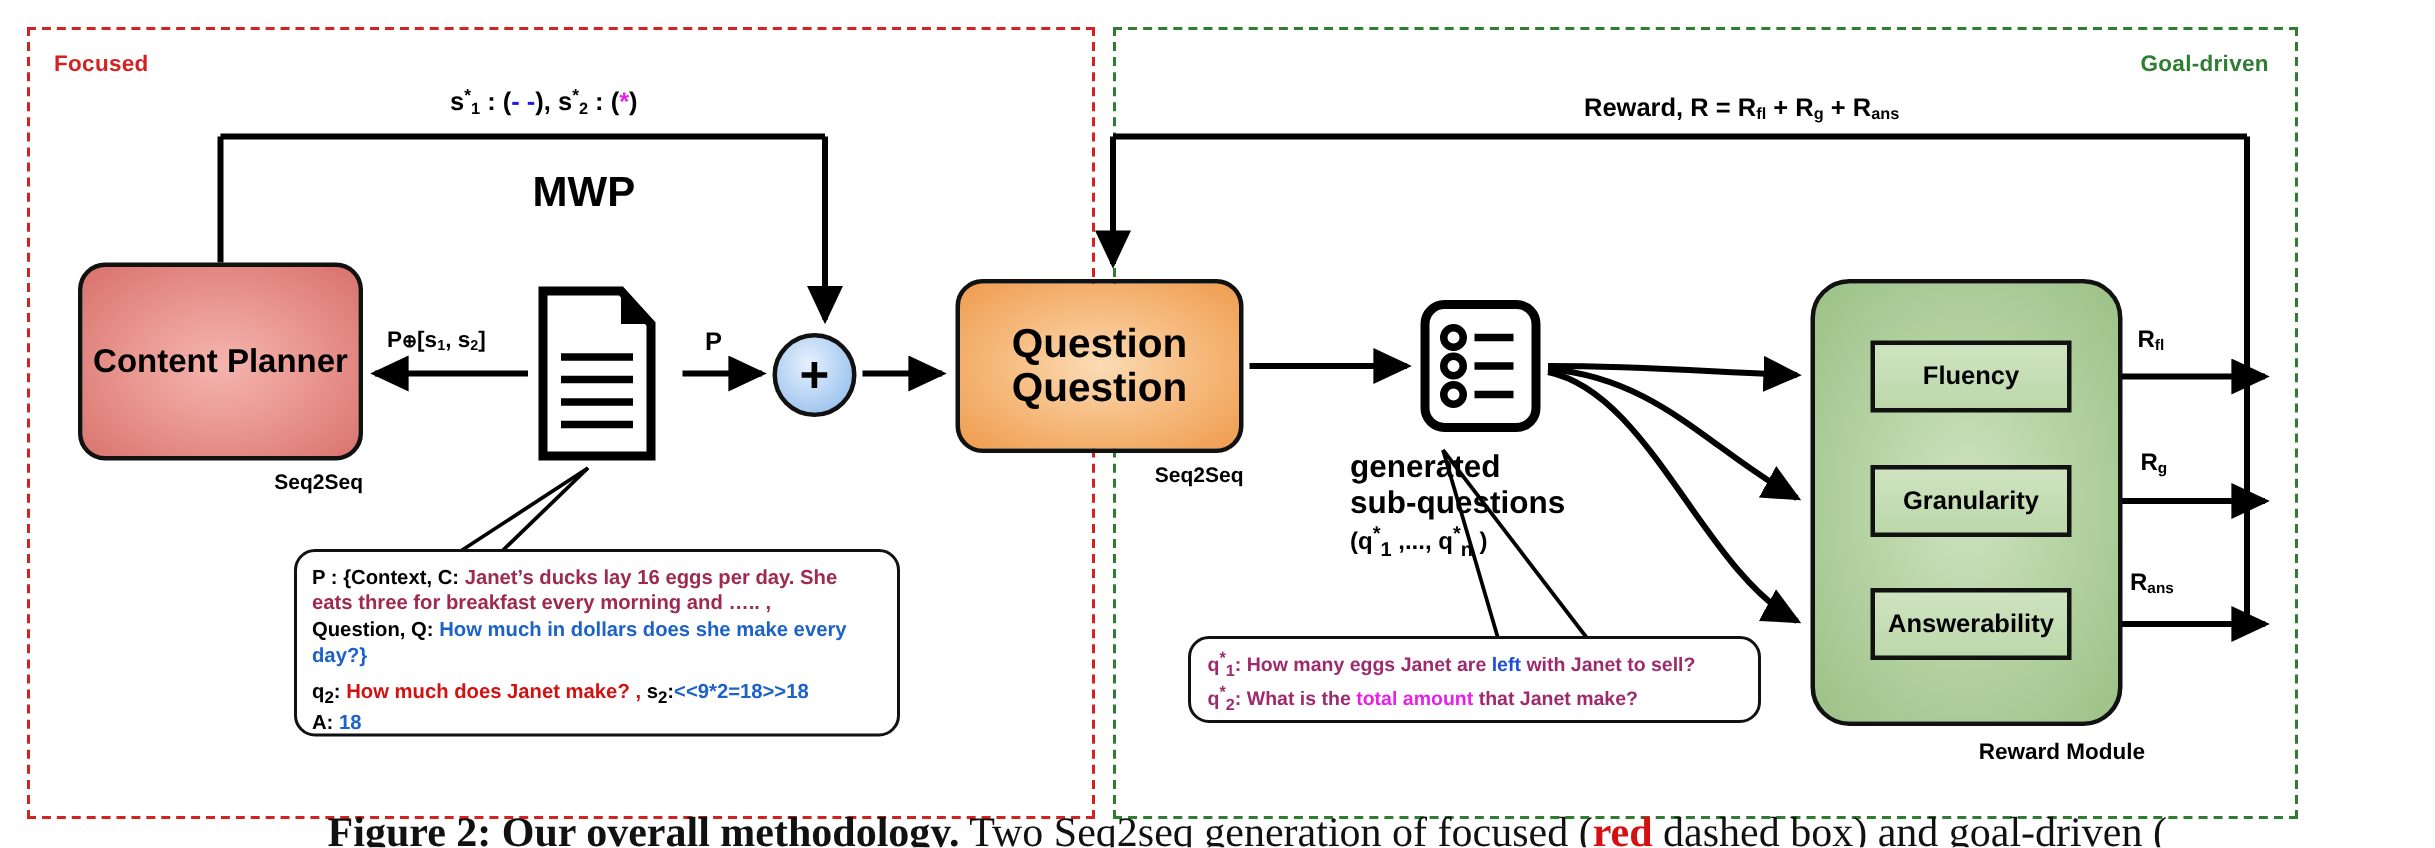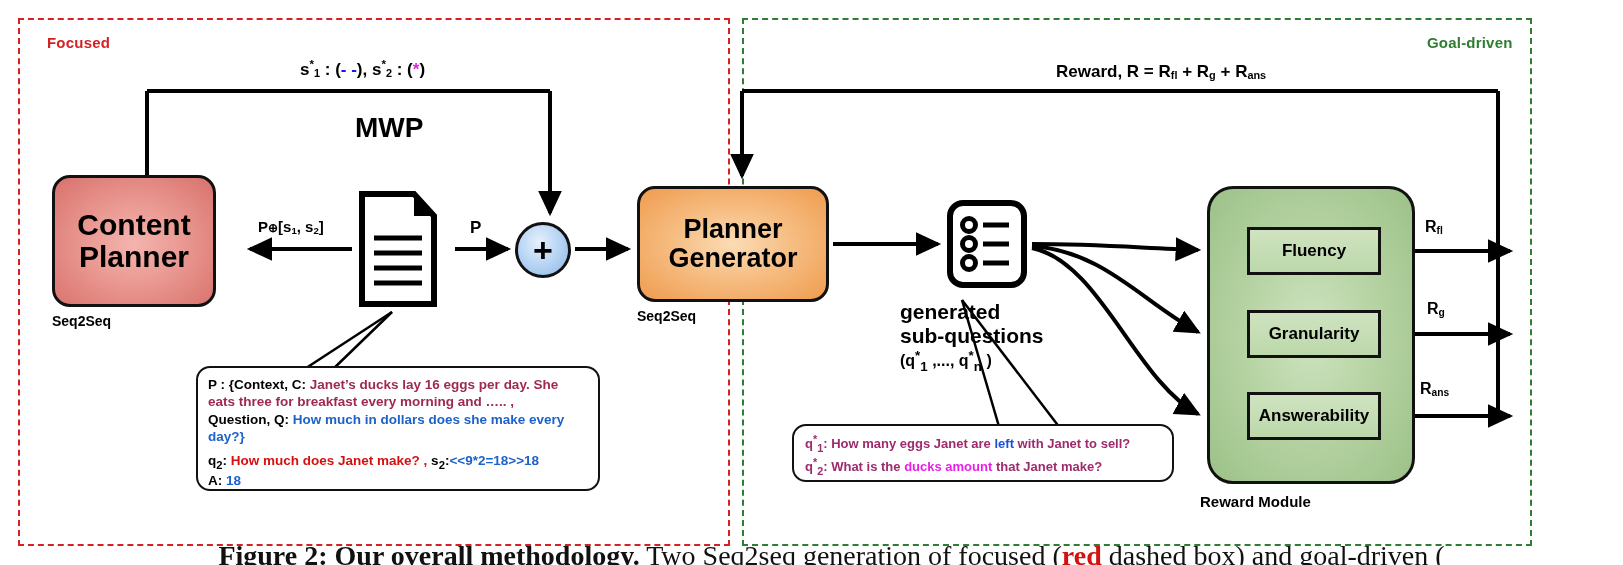--- a/index.html
+++ b/index.html
@@ -4,33 +4,33 @@
 <style>
   html,body{margin:0;padding:0;background:#ffffff;}
   body{font-family:"Liberation Sans",sans-serif;}
   #canvas{position:relative;width:1623px;height:565px;background:#fff;overflow:hidden;}
 
   
   .region{position:absolute;box-sizing:border-box;}
   .region-focused{left:18px;top:18px;width:712px;height:528px;border:2px dashed #d42222;}
   .region-goal{left:742px;top:18px;width:790px;height:528px;border:2px dashed #2e7d32;}
   .region-label{position:absolute;font-weight:bold;font-size:15px;letter-spacing:.2px;}
-  .lbl-focused{left:36px;top:34px;color:#d42222;margin-left:11px;}
+  .lbl-focused{left:36px;top:34px;color:#d42222;}
   .lbl-goal{left:1427px;top:34px;color:#2e7d32;}
 
   
   .procbox{position:absolute;box-sizing:border-box;border:3px solid #111;border-radius:18px;
            display:flex;align-items:center;justify-content:center;text-align:center;
            font-weight:bold;color:#000;line-height:1.08;}
-  .box-planner{left:52px;top:175px;width:164px;height:132px;font-size:30px;
+  .box-planner{left:52px;top:175px;width:190px;height:132px;font-size:22px;
       background:radial-gradient(ellipse at 50% 52%,#f4b4ae 0%,#ea9a93 42%,#d9716c 100%);}
   .box-qgen{left:637px;top:186px;width:192px;height:116px;font-size:27px;
       background:radial-gradient(ellipse at 50% 50%,#fbdcb6 0%,#f6bd82 45%,#ef9c4e 100%);}
 
-  .sublabel{position:absolute;font-size:14px;font-weight:bold;color:#000;text-align:left;}
+  .sublabel{position:absolute;font-size:14px;font-weight:bold;color:#000;text-align:right;}
   .sub-planner{left:52px;top:313px;width:190px;}
   .sub-qgen{left:637px;top:308px;width:192px;}
   .sub-reward{left:1200px;top:493px;width:230px;font-size:15px;}
 
   
   .reward-module{position:absolute;left:1207px;top:186px;width:208px;height:298px;box-sizing:border-box;
      border:3px solid #111;border-radius:26px;
      background:radial-gradient(ellipse at 50% 50%,#cfe3c0 0%,#b7d4a4 45%,#9cc188 100%);}
   .rbox{position:absolute;box-sizing:border-box;border:3px solid #111;
         background:linear-gradient(180deg,#cfe3c0 0%,#bcd8aa 100%);
@@ -163,21 +163,21 @@
       <line x1="38" y1="46" x2="64" y2="46"></line>
       <line x1="38" y1="65" x2="64" y2="65"></line>
     </g>
   </svg>
 
   <div class="procbox box-planner">Content Planner</div>
   <div class="sublabel sub-planner">Seq2Seq</div>
 
   <div class="plus-node">+</div>
 
-  <div class="procbox box-qgen">Planner Generator</div>
+  <div class="procbox box-qgen">Question Question</div>
   <div class="sublabel sub-qgen">Seq2Seq</div>
 
   <div class="reward-module"></div>
   <div class="rbox rbox-gran">Granularity</div>
   <div class="rbox rbox-fluency">Fluency</div>
   <div class="rbox rbox-ans">Answerability</div>
   <div class="sublabel sub-reward">Reward Module</div>
 
   <div class="anno a-sstar">
     s<sup>*</sup><sub>1</sub> : (<span class="blue-dash">- -</span>), s<sup>*</sup><sub>2</sub> : (<span class="magenta-star">*</span>)
@@ -222,21 +222,21 @@
   <div class="bubble bubble-sub">
     <p class="bline">
       <span class="c-purple">q<sup>*</sup><sub>1</sub>:</span>
       <span class="c-purple">How many eggs Janet are</span>
       <span class="c-bblue">left</span>
       <span class="c-purple">with Janet to sell?</span>
     </p>
     <p class="bline">
       <span class="c-purple">q<sup>*</sup><sub>2</sub>:</span>
       <span class="c-purple">What is the</span>
-      <span class="c-magenta">ducks amount</span>
+      <span class="c-magenta">total amount</span>
       <span class="c-purple">that  Janet make?</span>
     </p>
   </div>
 
   <div class="caption">
     <b>Figure 2:</b>
     <b>Our overall methodology.</b>
     <span>Two Seq2seq generation of focused (</span><span class="cred">red</span><span> dashed box) and goal-driven (</span>
   </div>
 

